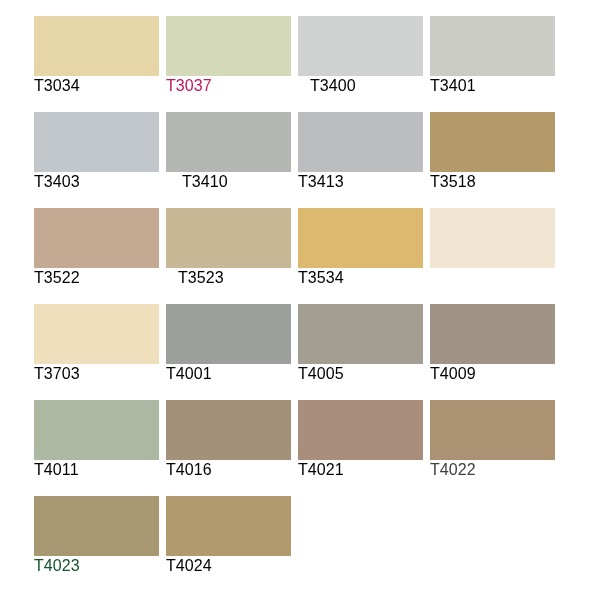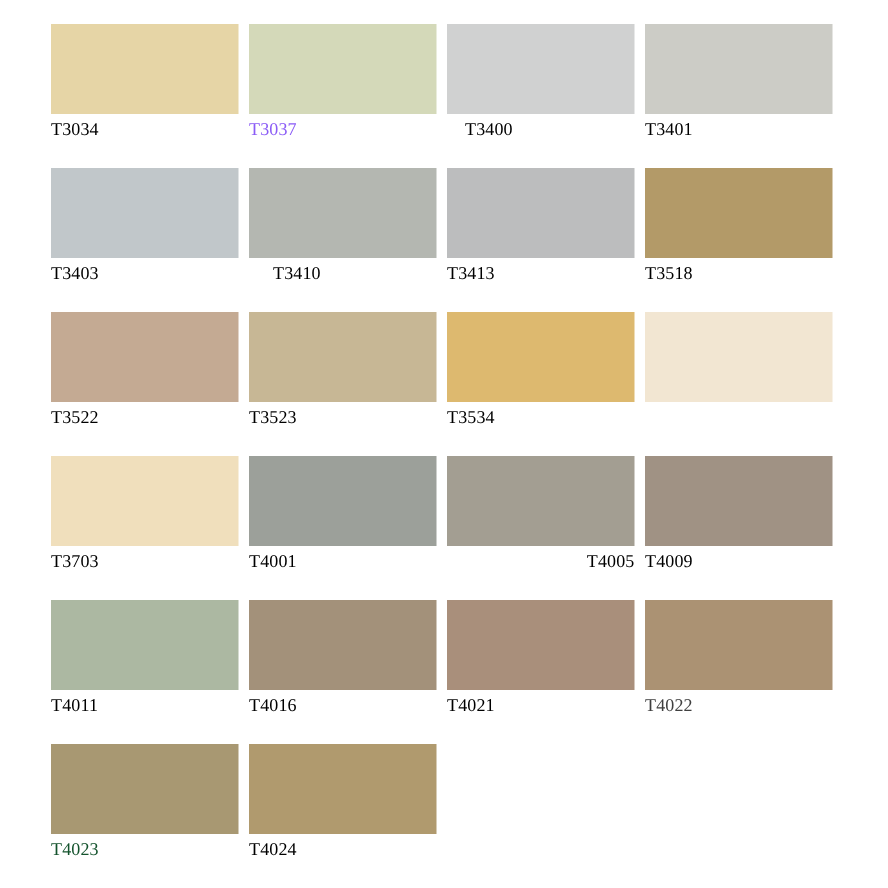--- a/index.html
+++ b/index.html
@@ -34,39 +34,39 @@
   .swatch-chip {
     width: 125px;
     height: 60px;
     display: block;
   }
   .swatch-label {
     position: absolute;
     top: 62px;
     left: 0;
     width: 125px;
-    font-family: Liberation Serif, serif;
-    font-size: 12px;
+    font-family: Liberation Sans, sans-serif;
+    font-size: 16px;
     line-height: 16px;
     color: #000000;
     letter-spacing: 0.1px;
     white-space: nowrap;
   }
 </style>
 </head>
 <body>
 
 <div id="swatch-grid" style="background: rgb(255, 255, 255);">
     <div class="swatch-cell">
       <div class="swatch-chip" style="background-color: rgb(230, 213, 166);"></div>
       <div class="swatch-label" style="color: rgb(0, 0, 0);">T3034</div>
     </div>
     <div class="swatch-cell">
       <div class="swatch-chip" style="background-color: rgb(212, 217, 185);"></div>
-      <div class="swatch-label" style="color: #8b5cf6;">T3037</div>
+      <div class="swatch-label" style="color: #be185d;">T3037</div>
     </div>
     <div class="swatch-cell">
       <div class="swatch-chip" style="background-color: rgb(208, 209, 209);"></div>
       <div class="swatch-label" style="color: rgb(0, 0, 0); margin-left: 12px;">T3400</div>
     </div>
     <div class="swatch-cell">
       <div class="swatch-chip" style="background-color: rgb(204, 204, 198);"></div>
       <div class="swatch-label" style="color: rgb(0, 0, 0);">T3401</div>
     </div>
     <div class="swatch-cell">
@@ -84,40 +84,40 @@
     <div class="swatch-cell">
       <div class="swatch-chip" style="background-color: rgb(179, 154, 104);"></div>
       <div class="swatch-label" style="color: rgb(0, 0, 0);">T3518</div>
     </div>
     <div class="swatch-cell">
       <div class="swatch-chip" style="background-color: rgb(196, 170, 147);"></div>
       <div class="swatch-label" style="color: rgb(0, 0, 0);">T3522</div>
     </div>
     <div class="swatch-cell">
       <div class="swatch-chip" style="background-color: rgb(199, 183, 149);"></div>
-      <div class="swatch-label" style="color: rgb(0, 0, 0);">T3523</div>
+      <div class="swatch-label" style="color: rgb(0, 0, 0); margin-left: 12px;">T3523</div>
     </div>
     <div class="swatch-cell">
       <div class="swatch-chip" style="background-color: rgb(221, 185, 111);"></div>
       <div class="swatch-label" style="color: rgb(0, 0, 0);">T3534</div>
     </div>
     <div class="swatch-cell">
       <div class="swatch-chip" style="background-color: rgb(242, 230, 210);"></div>
     </div>
     <div class="swatch-cell">
       <div class="swatch-chip" style="background-color: rgb(240, 223, 188);"></div>
       <div class="swatch-label" style="color: rgb(0, 0, 0);">T3703</div>
     </div>
     <div class="swatch-cell">
       <div class="swatch-chip" style="background-color: rgb(156, 160, 154);"></div>
       <div class="swatch-label" style="color: rgb(0, 0, 0);">T4001</div>
     </div>
     <div class="swatch-cell">
       <div class="swatch-chip" style="background-color: rgb(163, 158, 146);"></div>
-      <div class="swatch-label" style="color: rgb(0, 0, 0); text-align: right;">T4005</div>
+      <div class="swatch-label" style="color: rgb(0, 0, 0);">T4005</div>
     </div>
     <div class="swatch-cell">
       <div class="swatch-chip" style="background-color: rgb(160, 146, 132);"></div>
       <div class="swatch-label" style="color: rgb(0, 0, 0);">T4009</div>
     </div>
     <div class="swatch-cell">
       <div class="swatch-chip" style="background-color: rgb(172, 184, 162);"></div>
       <div class="swatch-label" style="color: rgb(0, 0, 0);">T4011</div>
     </div>
     <div class="swatch-cell">

